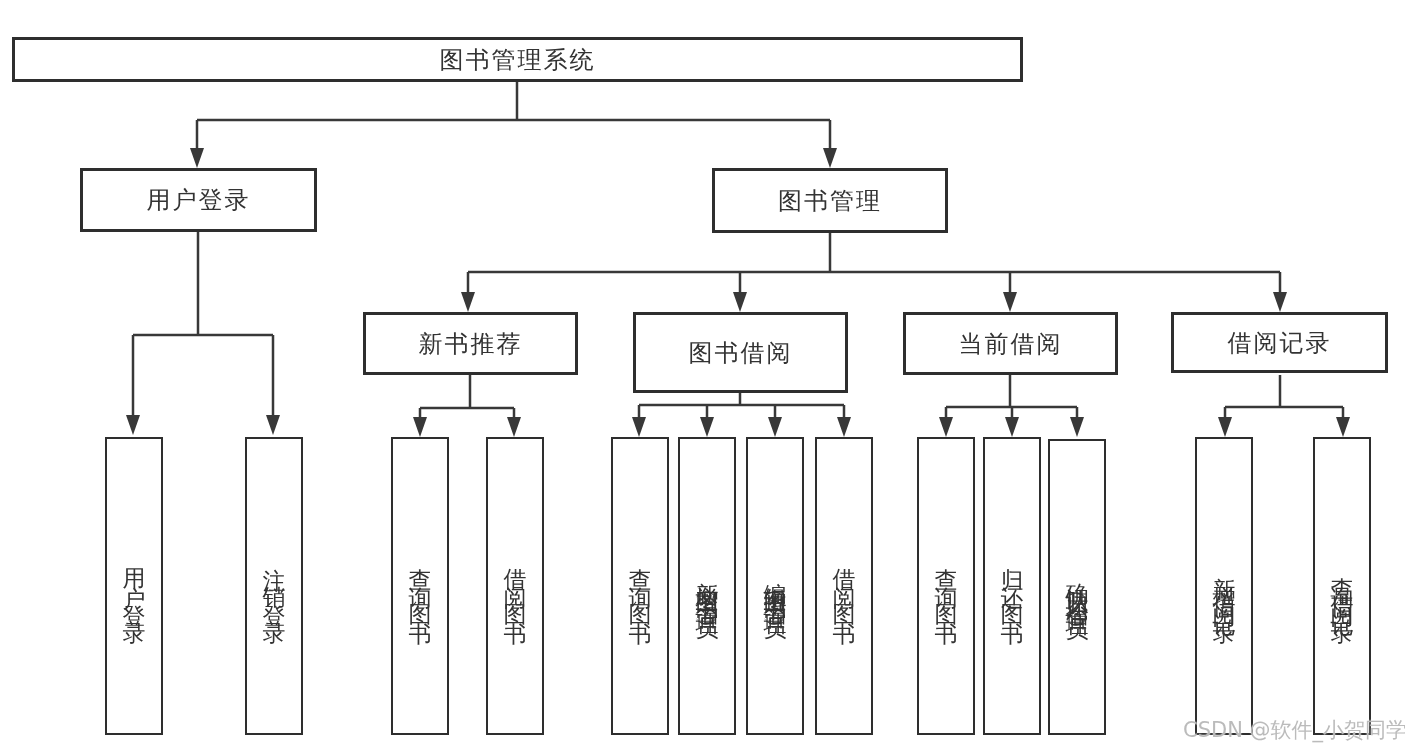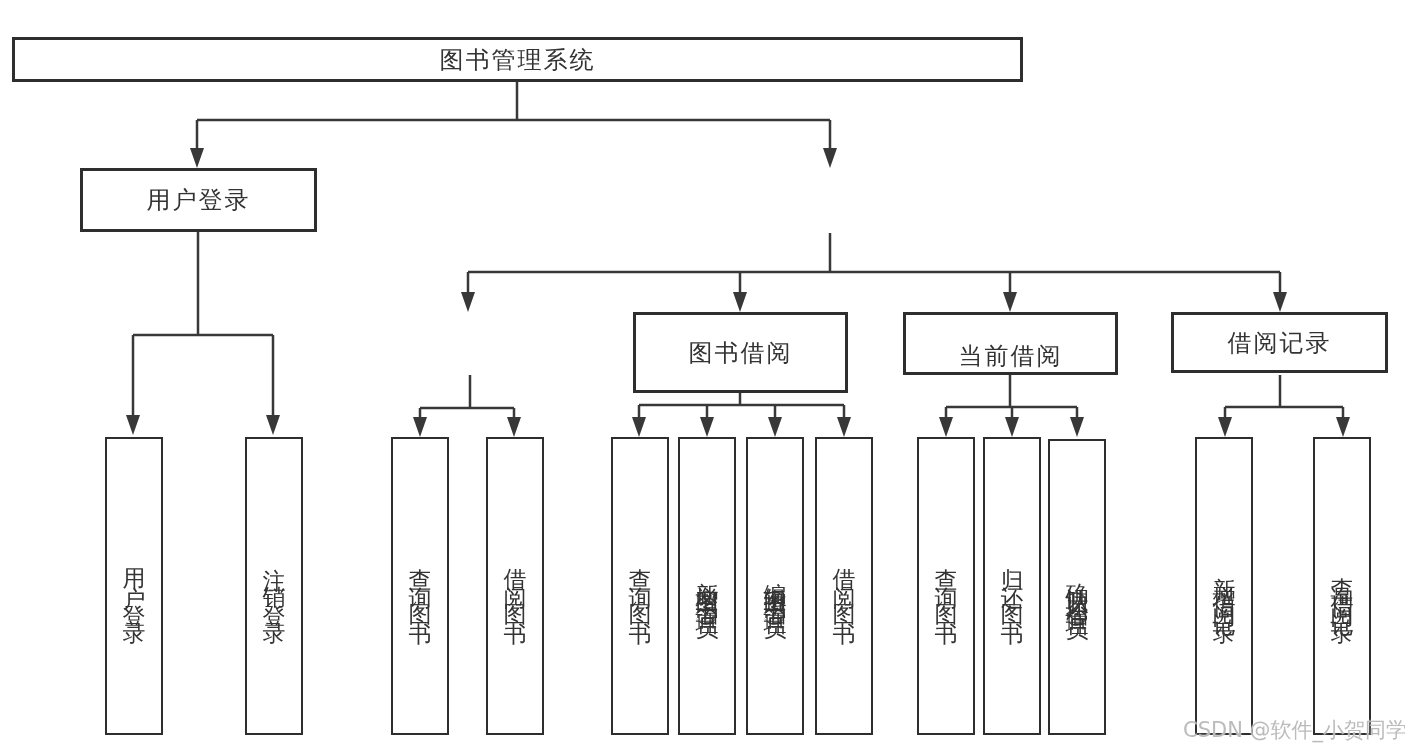--- a/index.html
+++ b/index.html
@@ -120,25 +120,31 @@
     <polygon points="1336,417 1350,417 1343,437"></polygon>
   </svg>
 
   <div class="box" style="left:12px; top:13px; width:1011px; height:45px;margin-top:24px;">
     <span class="node-label">图书管理系统</span>
   </div>
 
   <div class="box" style="left:80px; top:168px; width:237px; height:64px;">
     <span class="node-label">用户登录</span>
   </div>
+  <div class="box" style="left:712px; top:168px; width:236px; height:65px;">
+    <span class="node-label">图书管理</span>
+  </div>
 
+  <div class="box" style="left:363px; top:312px; width:215px; height:63px;">
+    <span class="node-label">新书推荐</span>
+  </div>
   <div class="box" style="left:633px; top:312px; width:215px; height:81px;">
     <span class="node-label">图书借阅</span>
   </div>
-  <div class="box" style="left:903px; top:312px; width:215px; height:63px;align-items:flex-end;">
+  <div class="box" style="left:903px; top:312px; width:215px; height:63px;">
     <span class="node-label">当前借阅</span>
   </div>
   <div class="box" style="left:1171px; top:312px; width:217px; height:61px;">
     <span class="node-label">借阅记录</span>
   </div>
 
   <div class="box leaf" style="left:105px; top:437px; width:58px; height:298px;">
     <span class="v-label s4">用户登录</span>
   </div>
   <div class="box leaf" style="left:245px; top:437px; width:58px; height:298px;">

